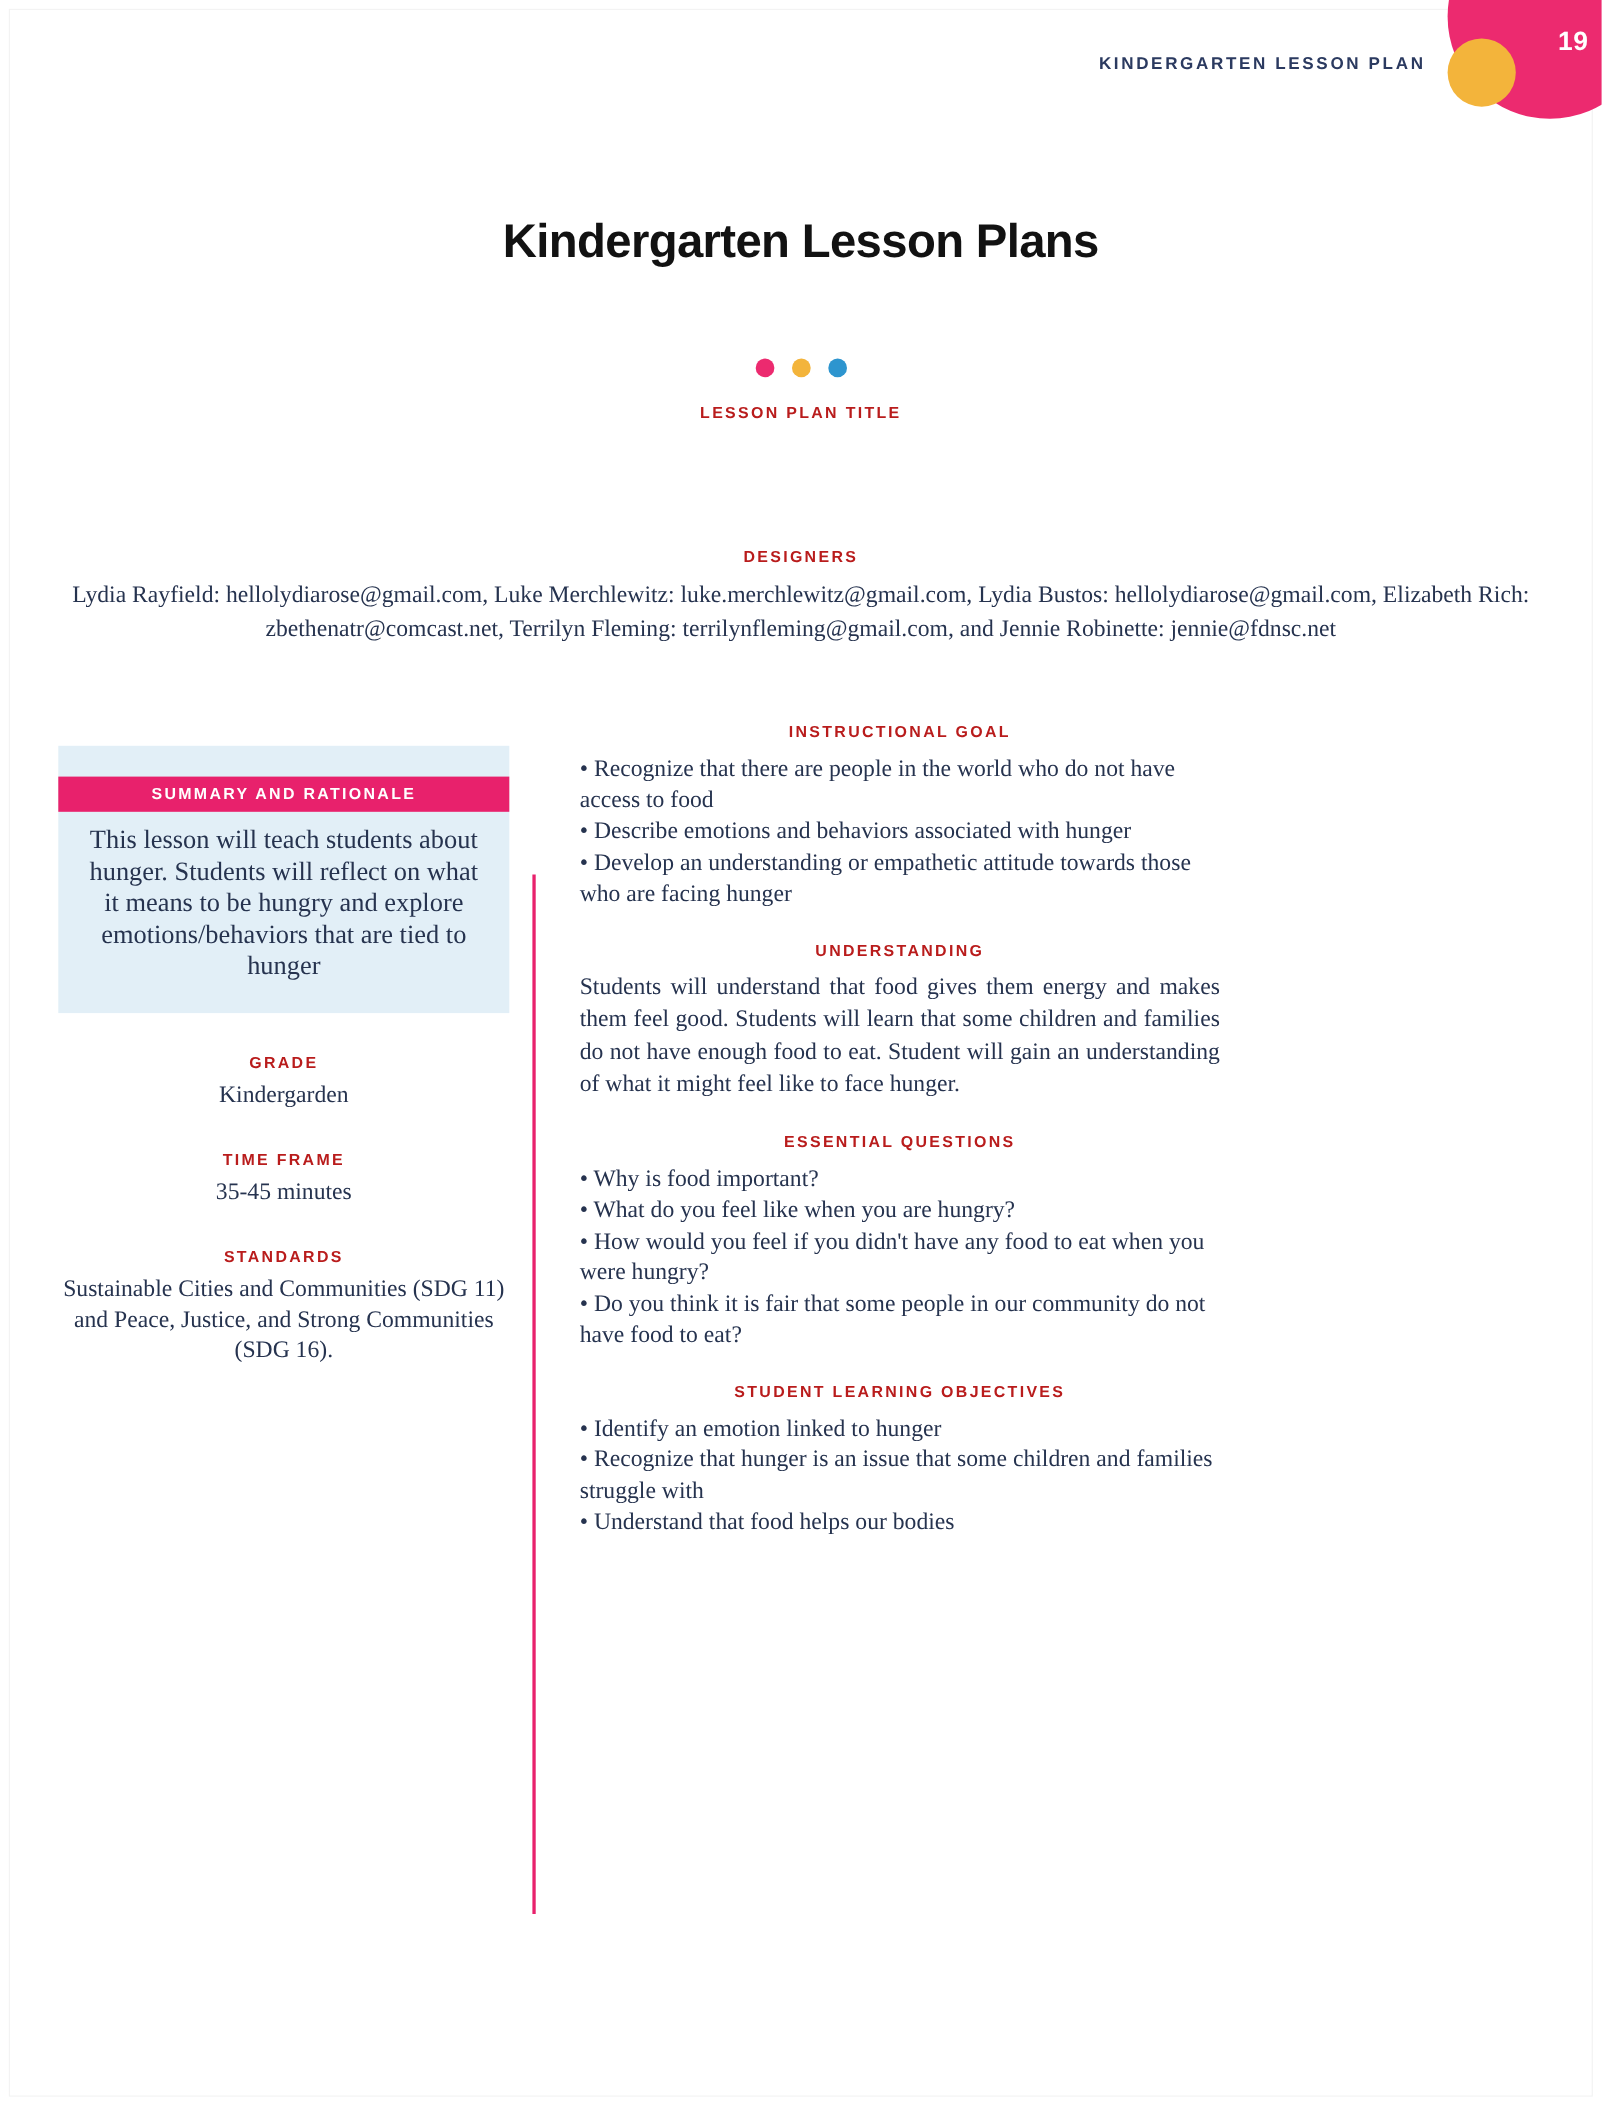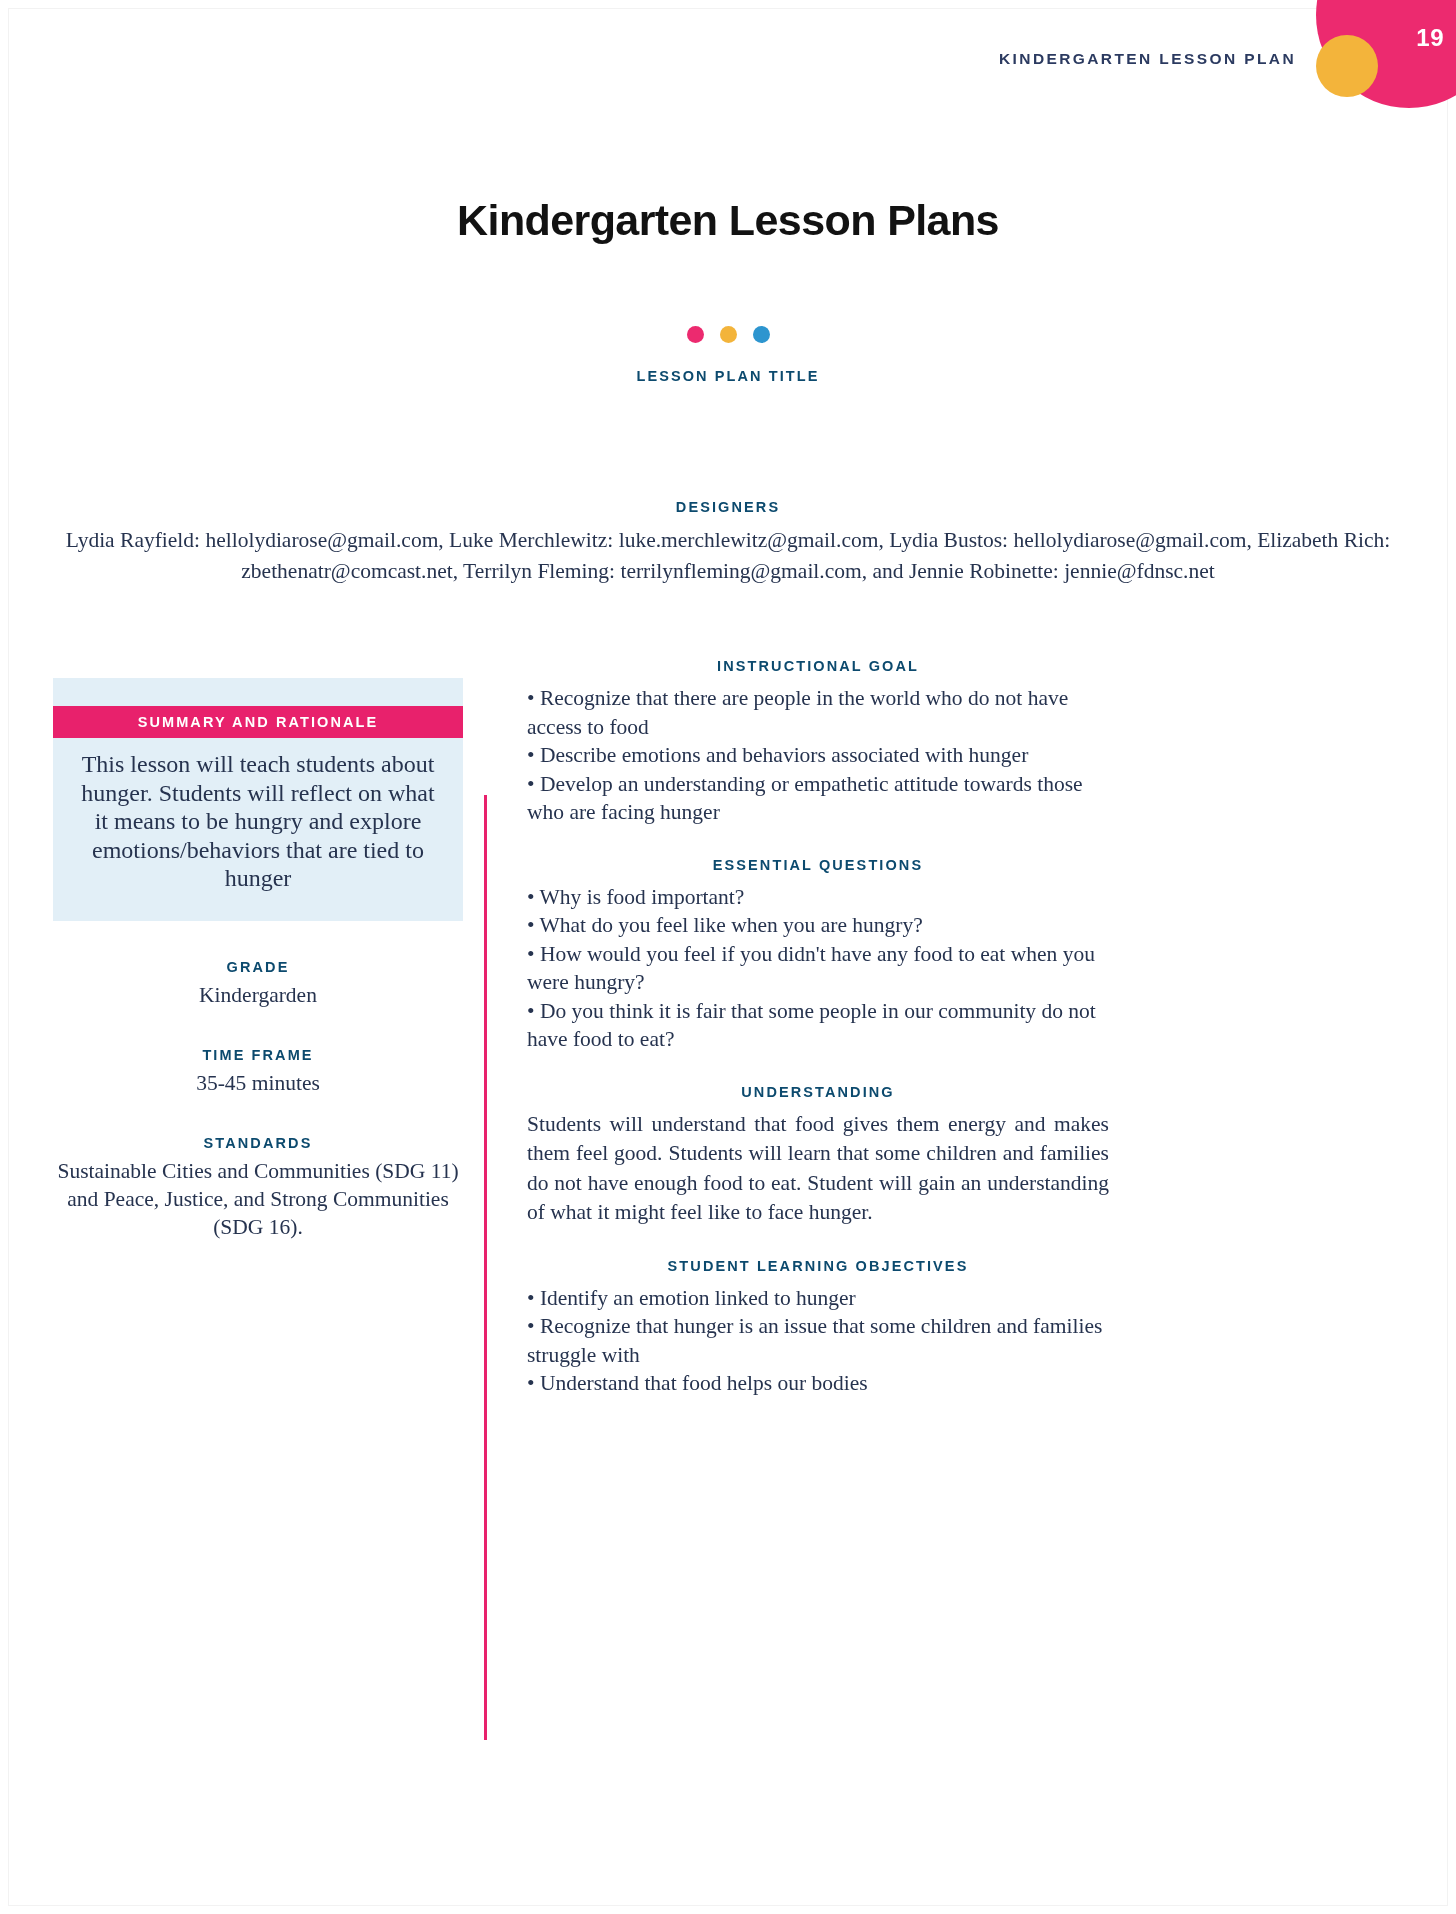--- a/index.html
+++ b/index.html
@@ -112,21 +112,21 @@
   .dot-pink { background: #ec2a6f; }
   .dot-gold { background: #f3b43b; }
   .dot-blue { background: #2d95cf; }
 
   
   .pink-label {
     font-family: "Liberation Sans", sans-serif;
     font-weight: bold;
     font-size: 14.5px;
     letter-spacing: 2.1px;
-    color: #0c4a6e;
+    color: #b91c1c;
     text-align: center;
   }
 
   .lesson-title-label {
     position: absolute;
     top: 368px;
     left: 0;
     width: 100%;
   }
   .lesson-title {
@@ -290,35 +290,35 @@
     <div class="rsection">
       <div class="pink-label rsection-head">INSTRUCTIONAL GOAL</div>
       <div class="bullet-list">
           <p>• Recognize that there are people in the world who do not have access to food</p>
           <p>• Describe emotions and behaviors associated with hunger</p>
           <p>• Develop an understanding or empathetic attitude towards those who are facing hunger</p>
         </div>
     </div>
 
     <div class="rsection">
+      <div class="pink-label rsection-head">UNDERSTANDING</div>
+      <div class="para-justified">Students will understand that food gives them energy and makes them feel good. Students will learn that some children and families do not have enough food to eat. Student will gain an understanding of what it might feel like to face hunger.</div>
+    </div>
+
+    <div class="rsection">
       <div class="pink-label rsection-head">ESSENTIAL QUESTIONS</div>
       <div class="bullet-list">
           <p>• Why is food important?</p>
           <p>• What do you feel like when you are hungry?</p>
           <p>• How would you feel if you didn't have any food to eat when you were hungry?</p>
           <p>• Do you think it is fair that some people in our community do not have food to eat?</p>
         </div>
     </div>
 
     <div class="rsection">
-      <div class="pink-label rsection-head">UNDERSTANDING</div>
-      <div class="para-justified">Students will understand that food gives them energy and makes them feel good. Students will learn that some children and families do not have enough food to eat. Student will gain an understanding of what it might feel like to face hunger.</div>
-    </div>
-
-    <div class="rsection">
       <div class="pink-label rsection-head">STUDENT LEARNING OBJECTIVES</div>
       <div class="bullet-list">
           <p>• Identify an emotion linked to hunger</p>
           <p>• Recognize that hunger is an issue that some children and families struggle with</p>
           <p>• Understand that food helps our bodies</p>
         </div>
     </div>
   </div>
 </div>
 

